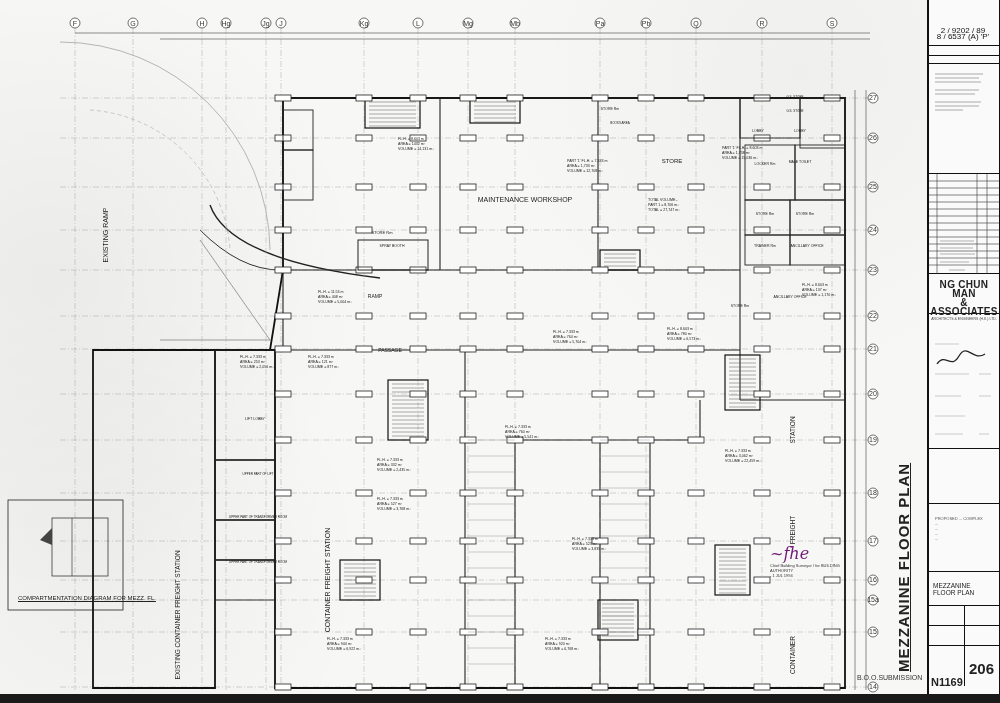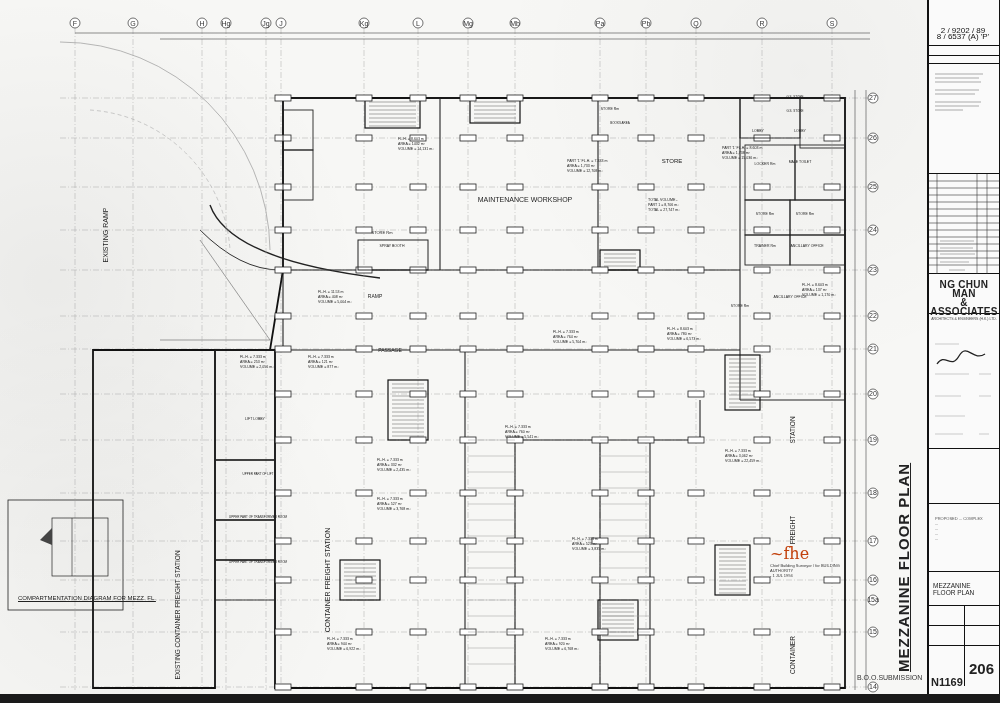--- a/index.html
+++ b/index.html
@@ -529,21 +529,21 @@
     </svg>
 
   <div class="vert" style="left:895px;top:672px;transform:rotate(-90deg);font-size:15px;font-weight:bold;letter-spacing:1px;text-decoration:underline;">
     <span>MEZZANINE FLOOR PLAN</span>
   </div>
   <div style="position:absolute;left:857px;top:674px;font-size:7px;color:#333;">B.O.O.SUBMISSION</div>
 
   <div style="position:absolute;left:18px;top:595px;font-size:6px;text-decoration:underline;color:#222;">COMPARTMENTATION DIAGRAM FOR MEZZ. FL.</div>
 
   <div style="position:absolute;left:770px;top:545px;width:72px;height:40px;font-size:4px;color:#333;">
-    <div style="font-family:'DejaVu Serif',serif;font-size:16px;color:#c2410c;line-height:18px;">~fhe</div>
+    <div style="font-family:'DejaVu Serif',serif;font-size:16px;font-style:italic;color:#701a75;line-height:18px;">~fhe</div>
     <div>Chief Building Surveyor / for BUILDING AUTHORITY</div>
     <div>- 1 JUL 1994</div>
   </div>
 
   <div class="tb">
     <div class="cell" style="top:16px;height:40px;">
       <div class="t-val" style="top:10px;">2 / 9202 / 89</div>
     </div>
     <div class="cell" style="top:24px;height:22px;">
       <div class="t-val" style="top:8px;">8 / 6537 (A) 'P'</div>

